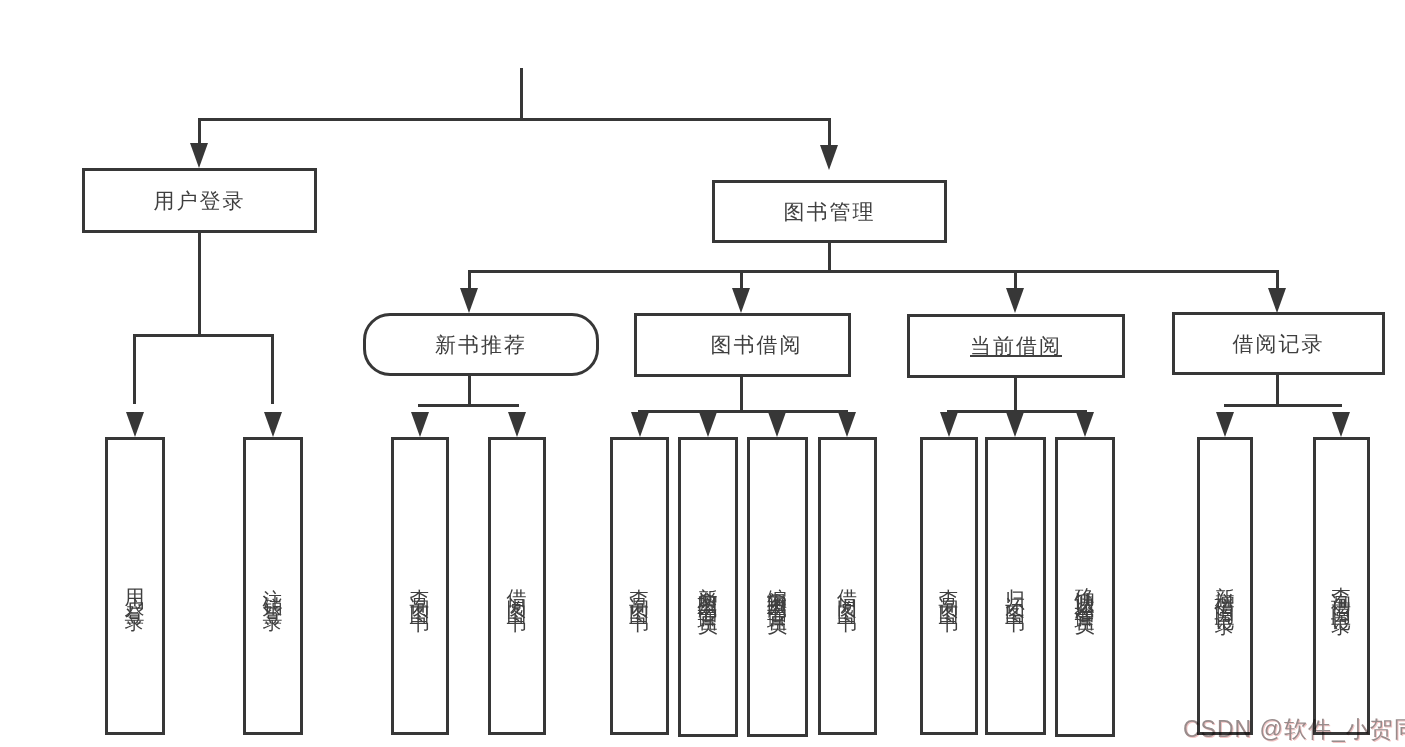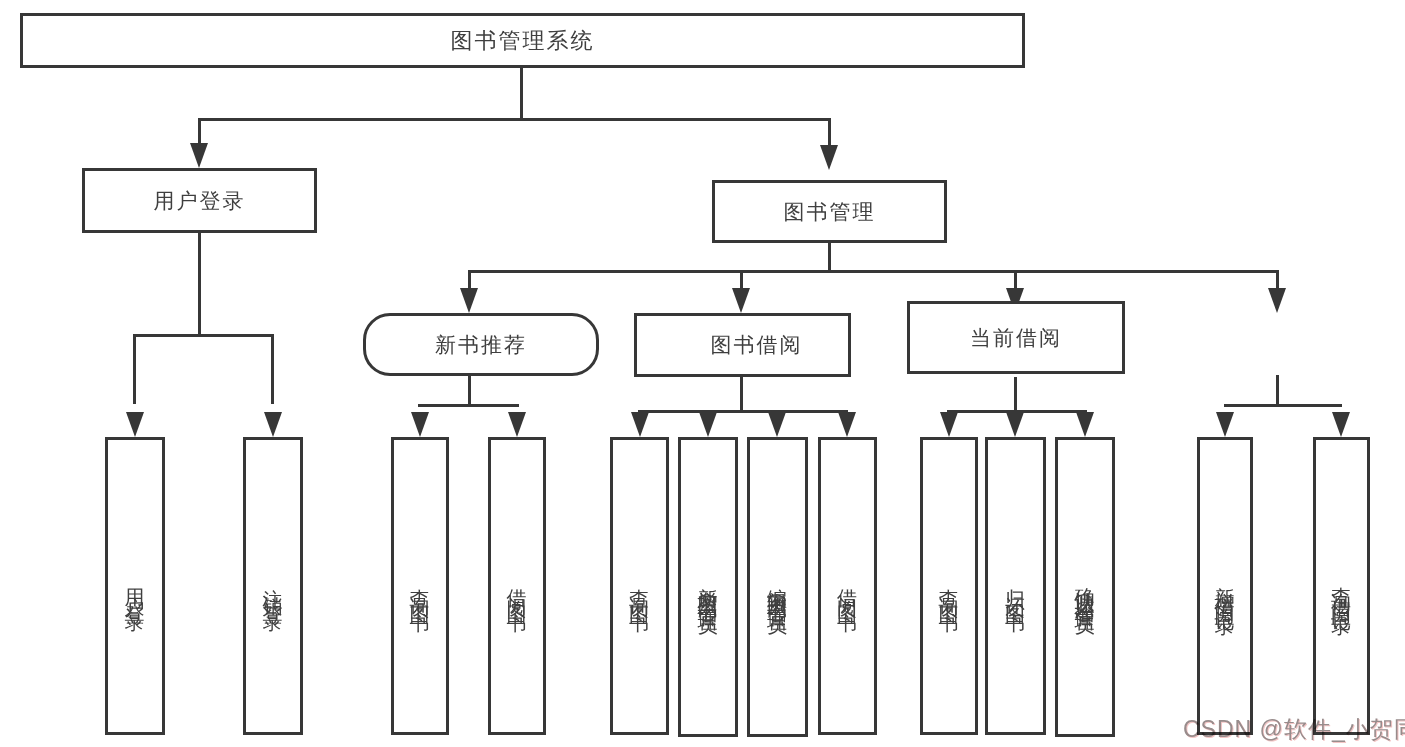--- a/index.html
+++ b/index.html
@@ -104,32 +104,32 @@
   <div class="seg" style="left:947px;top:410px;width:140px;height:3px;"></div>
   <div class="arrow" style="left:940px;top:412px;"></div>
   <div class="arrow" style="left:1006px;top:412px;"></div>
   <div class="arrow" style="left:1076px;top:412px;"></div>
 
   <div class="seg" style="left:1276px;top:375px;width:3px;height:32px;"></div>
   <div class="seg" style="left:1224px;top:404px;width:118px;height:3px;"></div>
   <div class="arrow" style="left:1216px;top:412px;"></div>
   <div class="arrow" style="left:1332px;top:412px;"></div>
 
-  <div class="node" style="left:20px;top:13px;width:1005px;height:55px;font-size:22px;">图书管理系统</div>
 
   <div class="node" style="left:82px;top:168px;width:235px;height:65px;">用户登录</div>
 
   <div class="node" style="left:712px;top:180px;width:235px;height:63px;">图书管理</div>
 
   <div class="node" style="left:363px;top:313px;width:236px;height:63px;border-radius:27px;">新书推荐</div>
 
   <div class="node" style="left:634px;top:313px;width:217px;height:64px;padding-left:28px;">图书借阅</div>
 
-  <div class="node" style="left:907px;top:301px;width:218px;height:73px;">当前借阅</div>
+  <div class="node" style="left:907px;top:314px;width:218px;height:64px;text-decoration:underline;">当前借阅</div>
 
+  <div class="node" style="left:1172px;top:312px;width:213px;height:63px;">借阅记录</div>
 
   <div class="node vnode" style="left:105px;top:437px;width:60px;height:298px;">用户登录</div>
 
   <div class="node vnode" style="left:243px;top:437px;width:60px;height:298px;">注销登录</div>
 
   <div class="node vnode" style="left:391px;top:437px;width:58px;height:298px;">查询图书</div>
 
   <div class="node vnode" style="left:488px;top:437px;width:58px;height:298px;">借阅图书</div>
 
   <div class="node vnode" style="left:610px;top:437px;width:59px;height:298px;">查询图书</div>

